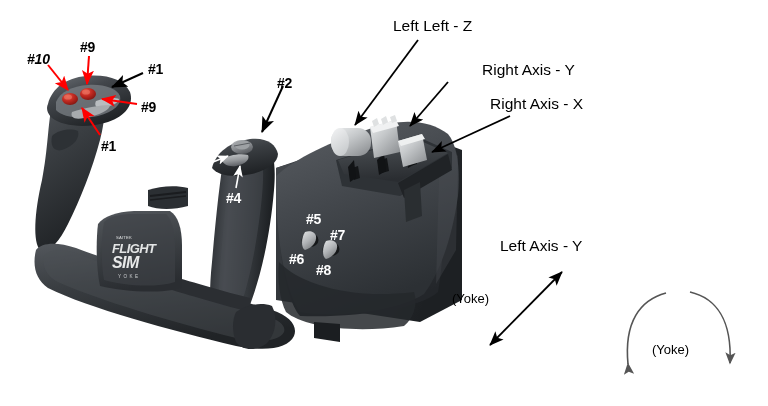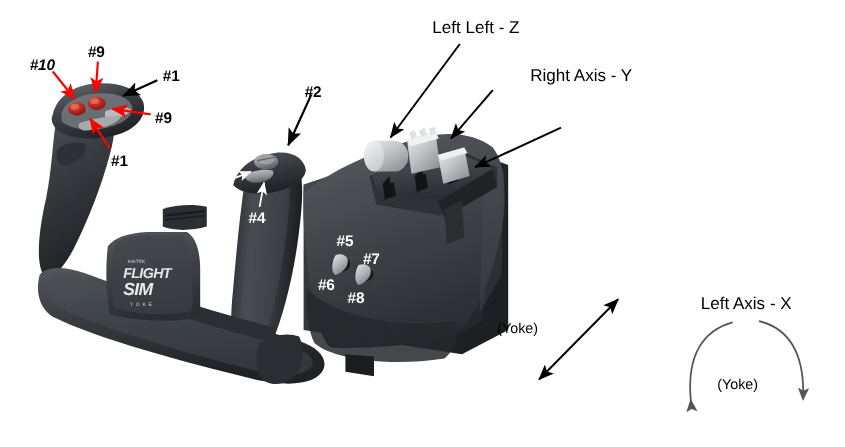--- a/index.html
+++ b/index.html
@@ -342,18 +342,19 @@
   <div class="lbl lbl-num white" style="left:289px; top:252px;">#6</div>
   <div class="lbl lbl-num white" style="left:330px; top:228px;">#7</div>
   <div class="lbl lbl-num white" style="left:316px; top:263px;">#8</div>
   <div class="lbl lbl-num" style="left:80px; top:40px;">#9</div>
   <div class="lbl lbl-num" style="left:27px; top:52px;font-style:italic;">#10</div>
   <div class="lbl lbl-num" style="left:141px; top:100px;">#9</div>
   <div class="lbl lbl-num" style="left:101px; top:139px;">#1</div>
 
   <div class="lbl lbl-axis" style="left:393px; top:18px;">Left Left - Z</div>
   <div class="lbl lbl-axis" style="left:437px; top:62px;margin-left:45px;">Right Axis - Y</div>
-  <div class="lbl lbl-axis" style="left:637px; top:269px;">Left Axis - X</div>
+  <div class="lbl lbl-axis" style="left:490px; top:96px;">Right Axis - X</div>
+  <div class="lbl lbl-axis" style="left:500px; top:238px;">Left Axis - Y</div>
 
   <div class="lbl lbl-yoke" style="left:452px; top:292px;">(Yoke)</div>
   <div class="lbl lbl-yoke" style="left:652px; top:343px;">(Yoke)</div>
 
 </div>
 
 </body></html>

